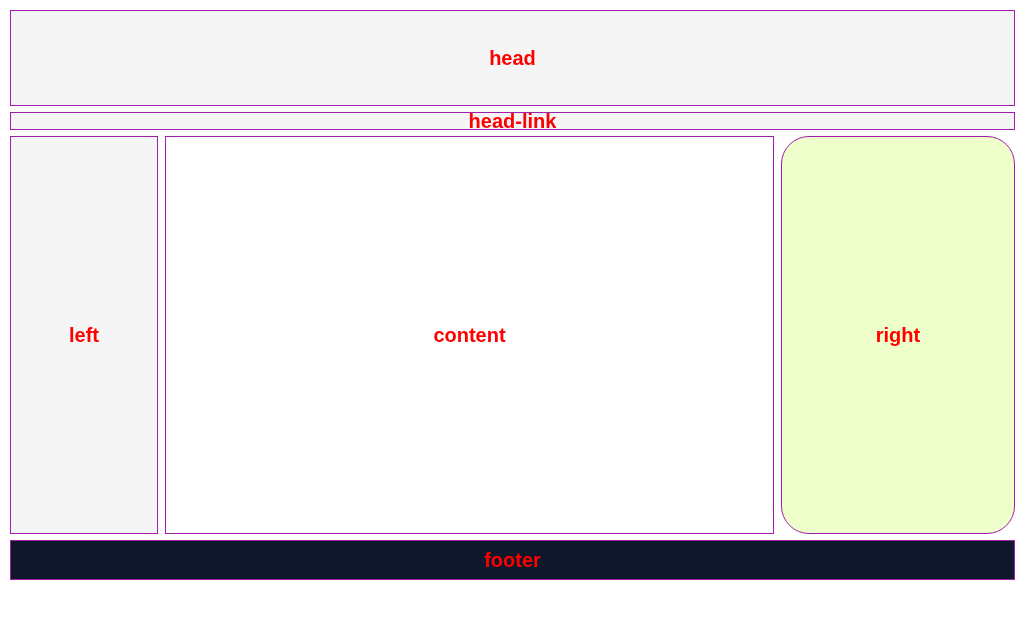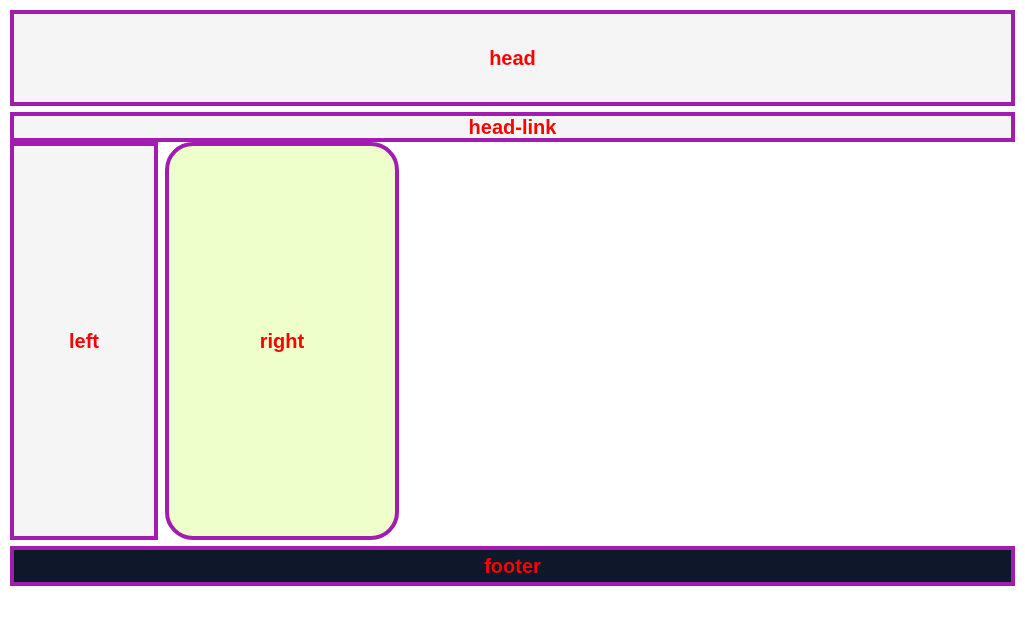--- a/index.html
+++ b/index.html
@@ -9,36 +9,37 @@
     margin: 0;
     padding: 10px;
     font-family: Arial, Helvetica, sans-serif;
     background: #ffffff;
   }
   .container {
     width: 1005px;
     margin: 0 auto;
   }
   .box {
-    border: 4px solid #a21caf;
+    border: 1px solid #a21caf;
     display: flex;
     align-items: center;
     justify-content: center;
     color: #ff0000;
     font-weight: bold;
     font-size: 20px;
   }
   .head {
     height: 96px;
     background: #f5f5f5;
     margin-bottom: 6px;
   }
   .head-link {
-    height: 30px;
+    height: 18px;
     background: #f5f5f5;
+    margin-bottom: 6px;
     align-items: center;
   }
   .middle-row {
     display: flex;
     gap: 7px;
     margin-bottom: 6px;
   }
   .left {
     width: 148px;
     height: 398px;
@@ -67,20 +68,23 @@
   <div class="box head">
     <span>head</span>
   </div>
   <div class="box head-link">
     <span>head-link</span>
   </div>
   <div class="middle-row">
     <div class="box left">
       <span>left</span>
     </div>
+    <div class="box content">
+      <span>content</span>
+    </div>
     <div class="box right">
       <span>right</span>
     </div>
   </div>
   <div class="box footer">
     <span>footer</span>
   </div>
 </div>
 
 </body></html>

